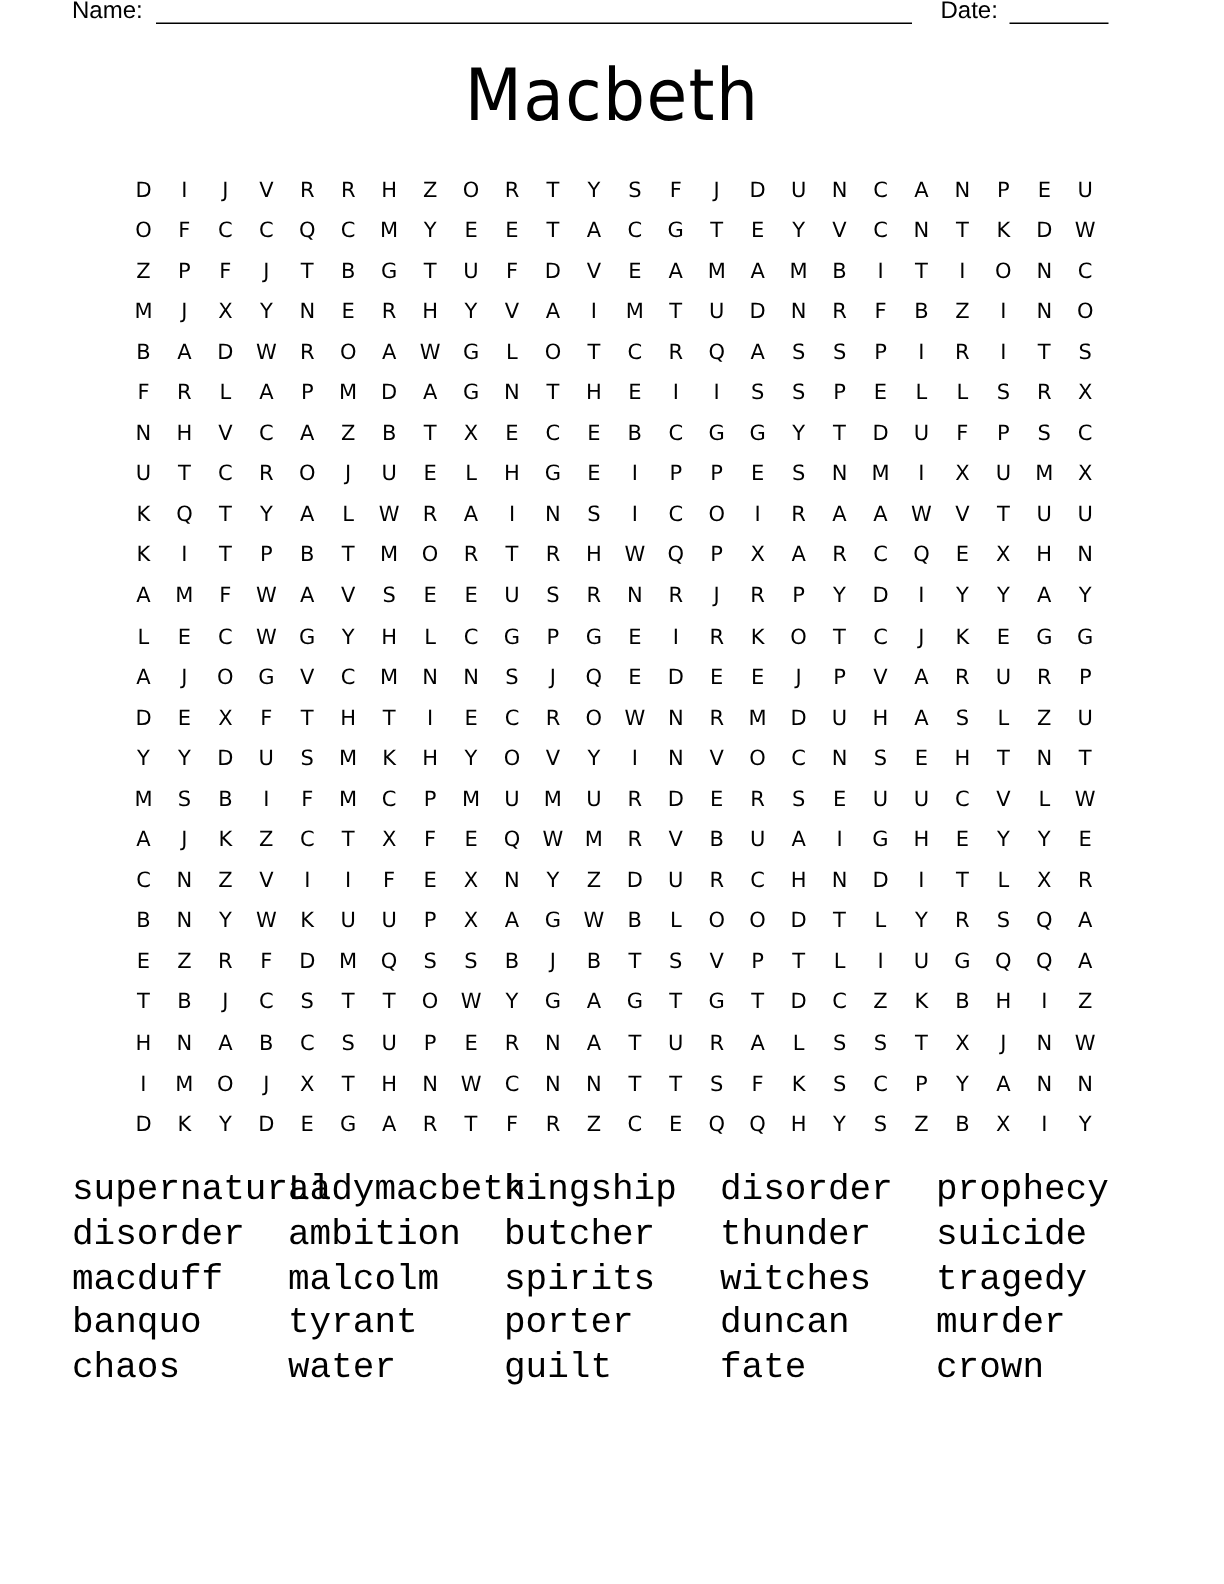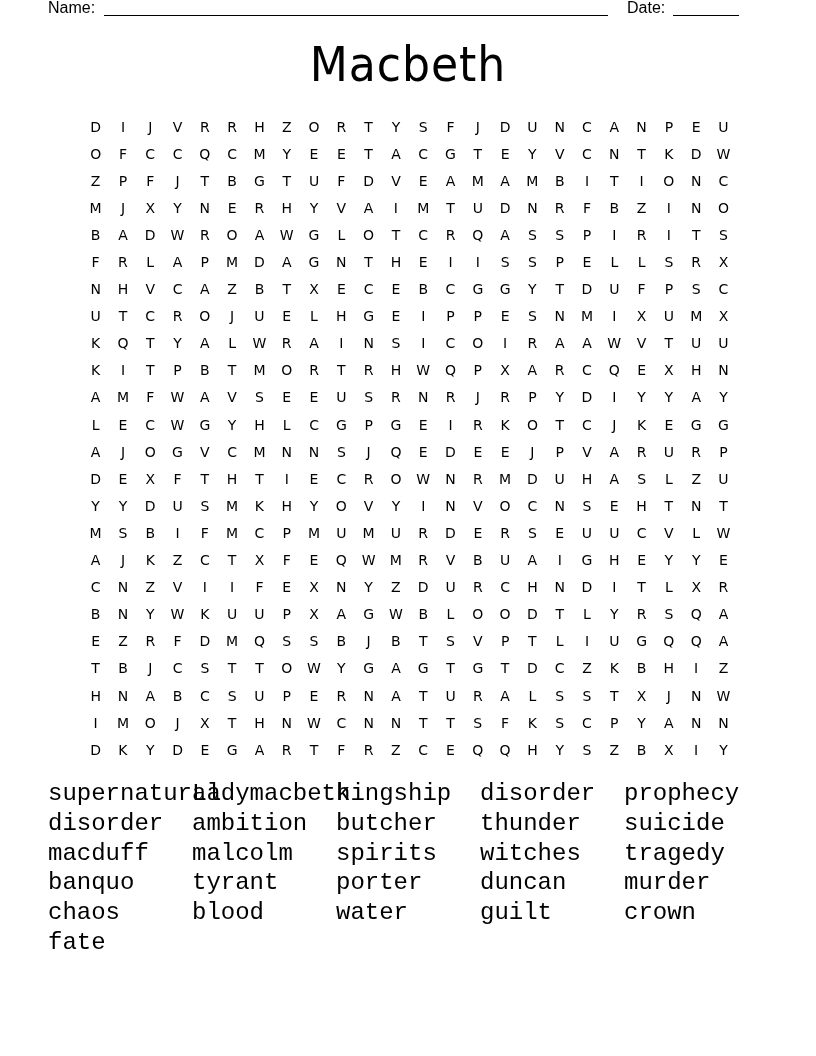--- a/index.html
+++ b/index.html
@@ -636,18 +636,17 @@
     <span class="word">malcolm</span>
     <span class="word">spirits</span>
     <span class="word">witches</span>
     <span class="word">tragedy</span>
     <span class="word">banquo</span>
     <span class="word">tyrant</span>
     <span class="word">porter</span>
     <span class="word">duncan</span>
     <span class="word">murder</span>
     <span class="word">chaos</span>
-    <span class="word">blood</span>
     <span class="word">water</span>
     <span class="word">guilt</span>
+    <span class="word">fate</span>
     <span class="word">crown</span>
-    <span class="word">fate</span>
   </div>
 
 </body></html>

